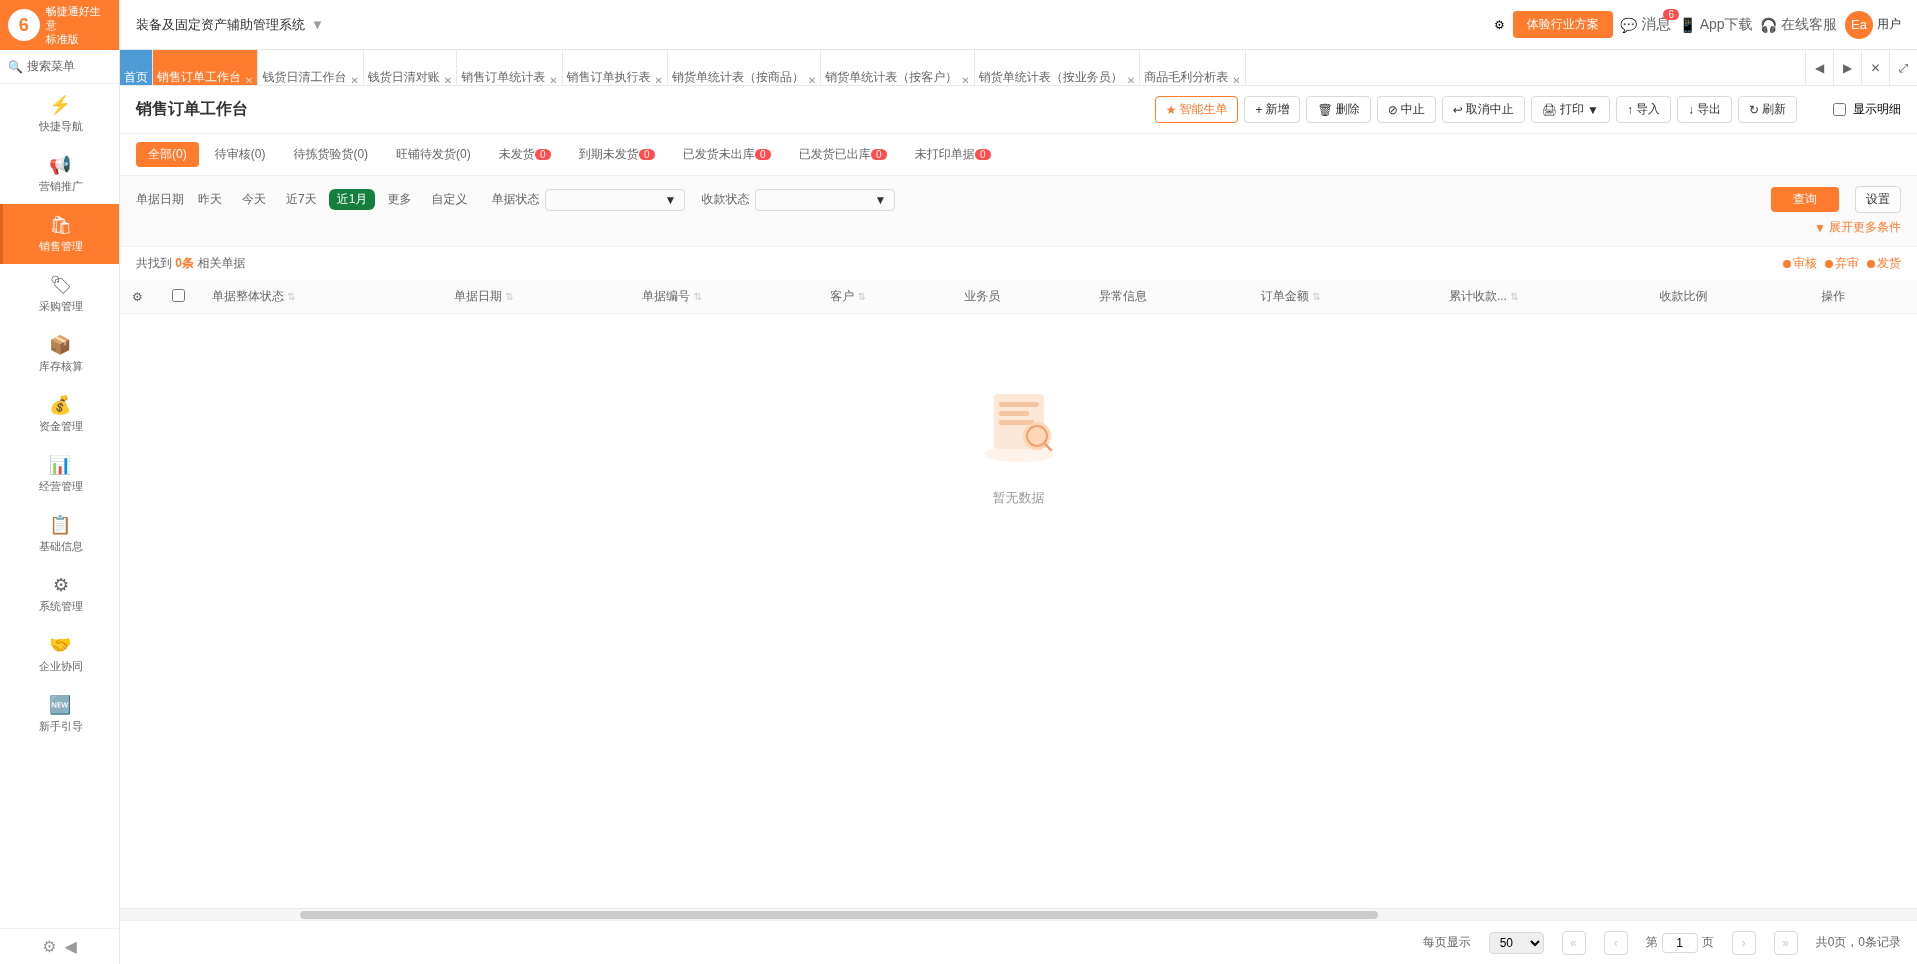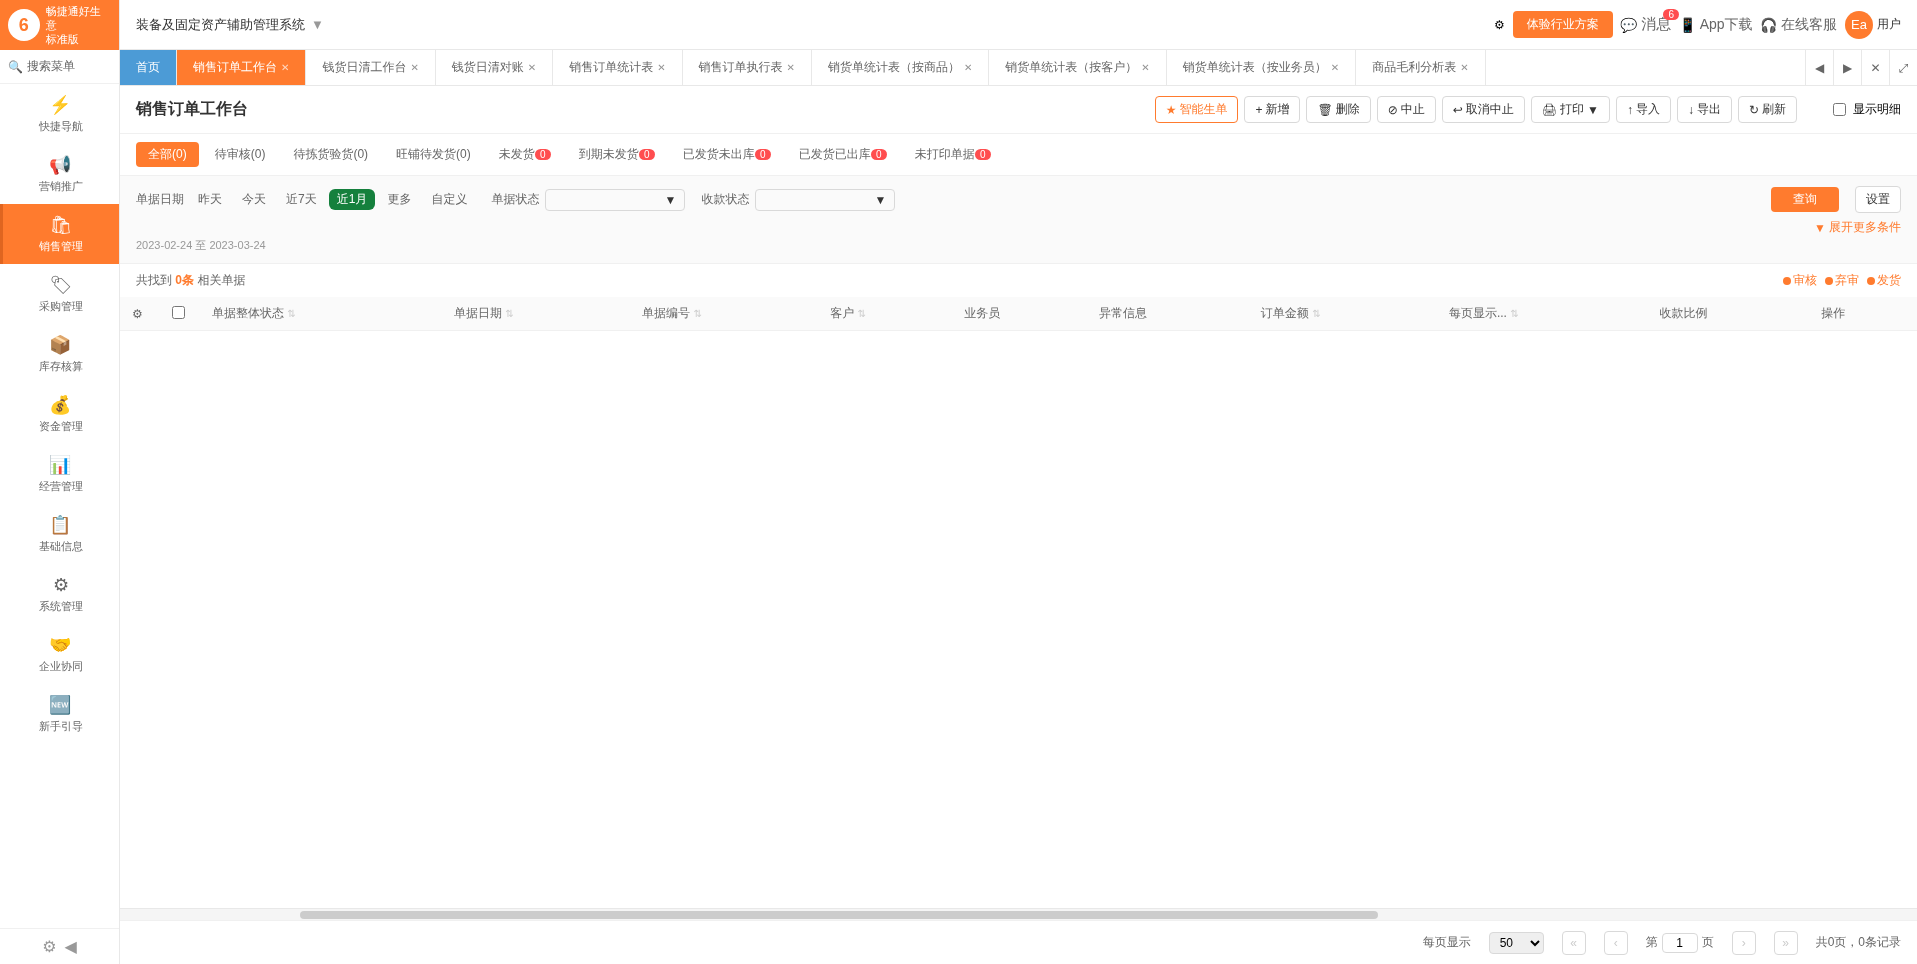--- a/index.html
+++ b/index.html
@@ -26,21 +26,21 @@
     .topbar-system-name { font-size: 13px; color: #333; flex: 1; display: flex; align-items: center; gap: 6px; }
     .topbar-system-name .arrow { color: #999; }
     .topbar-btn-orange { background: #ff7b2e; color: #fff; border: none; border-radius: 4px; padding: 5px 14px; cursor: pointer; font-size: 12px; }
     .topbar-icon-btn { color: #666; cursor: pointer; font-size: 14px; display: flex; align-items: center; gap: 3px; position: relative; }
     .badge { background: #ff4d4f; color: #fff; border-radius: 10px; font-size: 10px; padding: 0 4px; min-width: 16px; text-align: center; position: absolute; top: -6px; right: -8px; }
     .topbar-user { display: flex; align-items: center; gap: 4px; color: #333; cursor: pointer; }
     .user-avatar { width: 28px; height: 28px; background: #ff7b2e; border-radius: 50%; display: flex; align-items: center; justify-content: center; color: #fff; font-size: 13px; }
 
     
     .tabbar { background: #fff; border-bottom: 1px solid #e8e8e8; display: flex; align-items: center; overflow: hidden; height: 36px; }
-    .tab { display: flex; align-items: center; padding: 0 16px; height: 36px; cursor: pointer; color: #666; white-space: nowrap; border-right: 1px solid #e8e8e8; font-size: 12px; gap: 4px; flex-shrink: 0; }
+    .tab { display: flex; align-items: flex-end; padding: 0 4px; height: 36px; cursor: pointer; color: #666; white-space: nowrap; border-right: 1px solid #e8e8e8; font-size: 12px; gap: 4px; flex-shrink: 0; }
     .tab.active { background: #ff7b2e; color: #fff; }
     .tab .close-x { font-size: 10px; color: inherit; opacity: 0.7; }
     .tab.home { background: #4c9bd6; color: #fff; }
     .tab-nav-arrows { display: flex; align-items: center; margin-left: auto; }
     .tab-nav-btn { width: 28px; height: 36px; display: flex; align-items: center; justify-content: center; cursor: pointer; color: #666; border-left: 1px solid #e8e8e8; }
 
     
     .workarea { background: #fff; margin: 0; flex: 1; display: flex; flex-direction: column; overflow: hidden; }
 
     
@@ -358,21 +358,20 @@
         </div>
         <button class="btn-primary" style="margin-left:auto;">查询</button>
         <button class="btn-default">设置</button>
       </div>
       <div style="display:flex;justify-content:flex-end;margin-top:6px;">
         <div class="expand-btn">
           <span>▼</span>
           <span>展开更多条件</span>
         </div>
       </div>
-      <div style="font-size:11px;color:#999;margin-top:2px;">2023-02-24 至 2023-03-24</div>
     </div>
 
     <div class="result-bar">
       <div class="result-text">
         <span>共找到</span>
         <span class="highlight">0条</span>
         <span>相关单据</span>
       </div>
       <div class="result-actions">
         <span class="result-action-btn">
@@ -416,35 +415,50 @@
               <span>业务员</span>
             </th>
             <th>
               <span>异常信息</span>
             </th>
             <th class="sortable">
               <span>订单金额</span>
               <span class="sort-arrow">⇅</span>
             </th>
             <th class="sortable">
-              <span>每页显示...</span>
+              <span>累计收款...</span>
               <span class="sort-arrow">⇅</span>
             </th>
             <th>
               <span>收款比例</span>
             </th>
             <th>
               <span>操作</span>
             </th>
           </tr>
         </thead>
         <tbody>
         </tbody>
       </table>
 
+      <div class="empty-state">
+        <div style="margin-bottom:12px;">
+          <svg width="100" height="100" viewBox="0 0 100 100" xmlns="http://www.w3.org/2000/svg">
+            <ellipse cx="50" cy="80" rx="35" ry="8" fill="#fde8d8" opacity="0.5"></ellipse>
+            <rect x="25" y="20" width="50" height="55" rx="4" fill="#fde8d8"></rect>
+            <rect x="30" y="28" width="40" height="5" rx="2" fill="#f5c4a0"></rect>
+            <rect x="30" y="37" width="30" height="5" rx="2" fill="#f5c4a0"></rect>
+            <rect x="30" y="46" width="35" height="5" rx="2" fill="#f5c4a0"></rect>
+            <circle cx="68" cy="62" r="14" fill="#ffd4b3" opacity="0.9"></circle>
+            <circle cx="68" cy="62" r="10" fill="none" stroke="#f0a070" stroke-width="2"></circle>
+            <line x1="76" y1="70" x2="82" y2="76" stroke="#f0a070" stroke-width="2.5" stroke-linecap="round"></line>
+          </svg>
+        </div>
+        <div class="empty-text">暂无数据</div>
+      </div>
     </div>
 
     <div class="horizontal-scrollbar">
       <div class="scrollbar-thumb"></div>
     </div>
 
     <div class="pagination">
       <span class="pagination-label">每页显示</span>
       <select class="pagination-select">
         <option>50</option>

